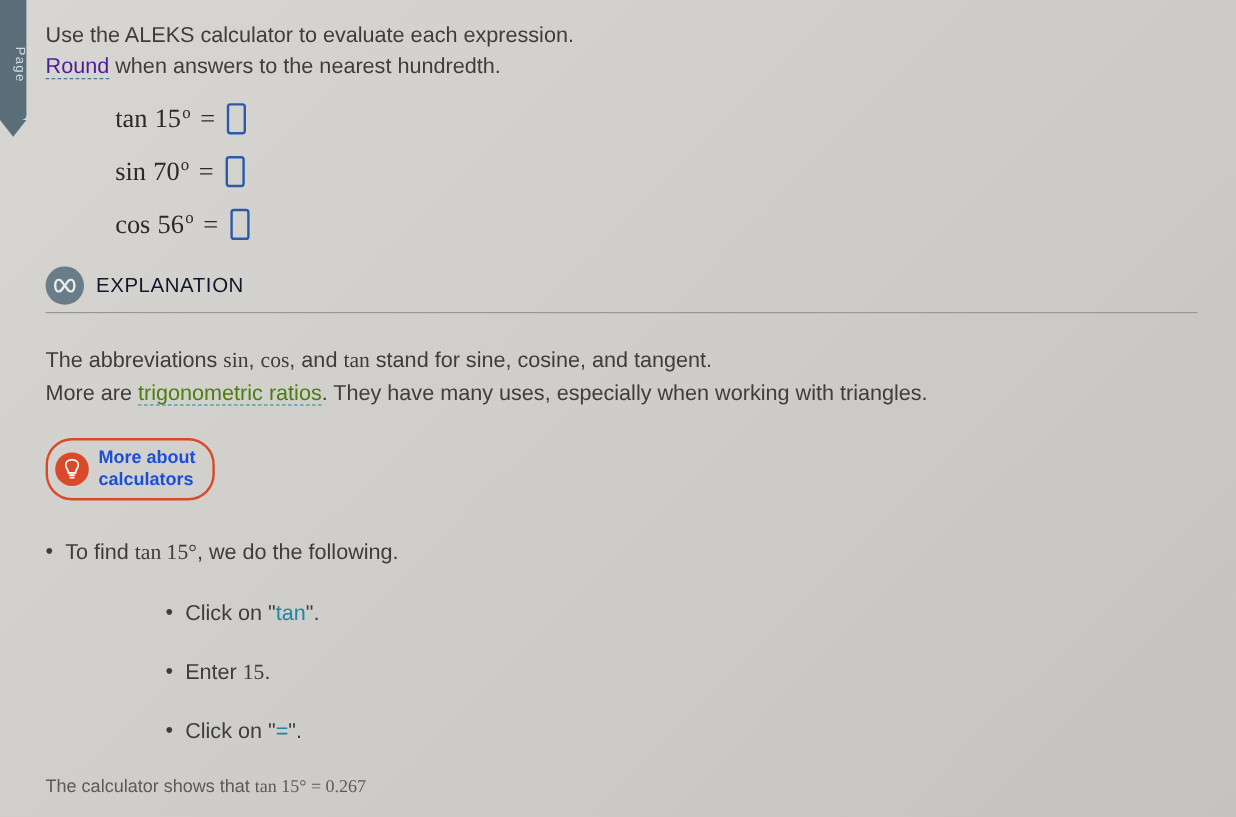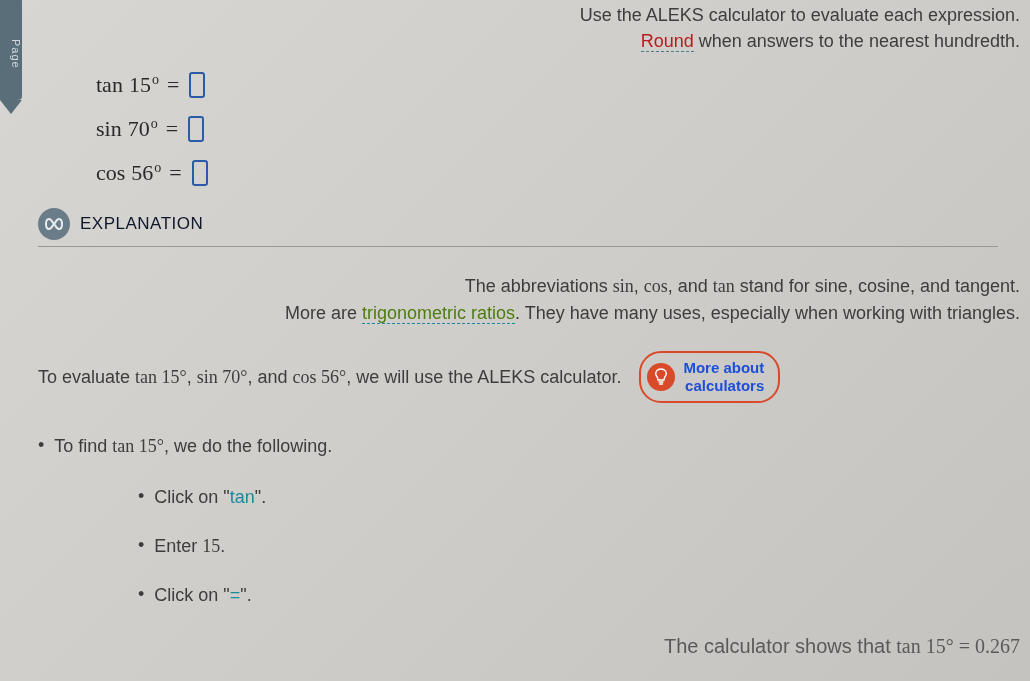--- a/index.html
+++ b/index.html
@@ -35,32 +35,30 @@
   width: 0; height: 0;
   border-left: 11px solid transparent;
   border-right: 11px solid transparent;
   border-top: 14px solid #5a6e7a;
 }
 .content {
   position: absolute;
   left: 38px;
   top: 0;
   right: 10px;
-  padding-top: 2px;
-  text-align: right;
+  padding-top: 16px;
 }
 .instruction {
   font-size: 18px;
   line-height: 1.45;
   color: #3d3d3d;
 }
 .underline-link {
   border-bottom: 1px dashed #4a7a8c;
-  color: #b91c1c;
-  margin-left: 45px;
+  color: #4c1d95;
 }
 .underline-link2 {
   border-bottom: 1px dashed #1a8a9c;
   color: #4d7c0f;
 }
 .math-block {
   margin-left: 58px;
   margin-top: 18px;
   font-family: "Times New Roman", serif;
   font-size: 22px;
@@ -149,21 +147,21 @@
   font-size: 18px;
 }
 .sub-list .item {
   display: flex;
   gap: 10px;
   margin-bottom: 22px;
 }
 .teal { color: #1a8a9c; }
 .cut-line {
   margin-top: 22px;
-  font-size: 20px;
+  font-size: 15px;
   color: #5a5a5a;
 }
 </style>
 </head>
 <body>
 
 <div class="page-tab">
   <span>Page</span>
 </div>
 
@@ -206,23 +204,20 @@
 
   <div class="explain-body">
     <div>
       <span>The abbreviations </span><span class="mfn">sin</span><span>, </span><span class="mfn">cos</span><span>, and </span><span class="mfn">tan</span><span> stand for sine, cosine, and tangent.</span>
     </div>
     <div>
       <span>More are </span><span class="underline-link2">trigonometric ratios</span><span>. They have many uses, especially when working with triangles.</span>
     </div>
 
     <div class="row-with-pill">
-      <div>
-        <span>To evaluate </span><span class="mfn">tan 15°</span><span>, </span><span class="mfn">sin 70°</span><span>, and </span><span class="mfn">cos 56°</span><span>, we will use the ALEKS calculator.</span>
-      </div>
       <div class="more-pill">
         <div class="lamp-circle">
           <svg width="14" height="18" viewBox="0 0 14 18">
               <path d="M7 1 C3 1 1 4 2 7 C3 9 4 10 4 12 L10 12 C10 10 11 9 12 7 C13 4 11 1 7 1 Z M5 14 L9 14 M5.5 16 L8.5 16" fill="none" stroke="#fff" stroke-width="1.4" stroke-linecap="round"></path>
             </svg>
         </div>
         <div class="pill-text">
           <span>More about</span><br>
           <span>calculators</span>
         </div>

